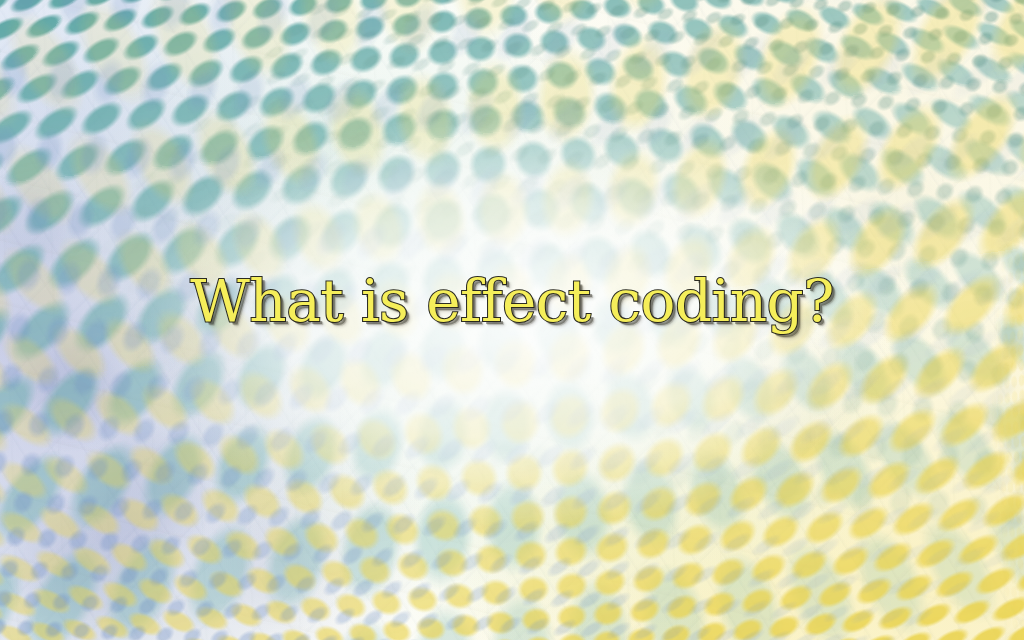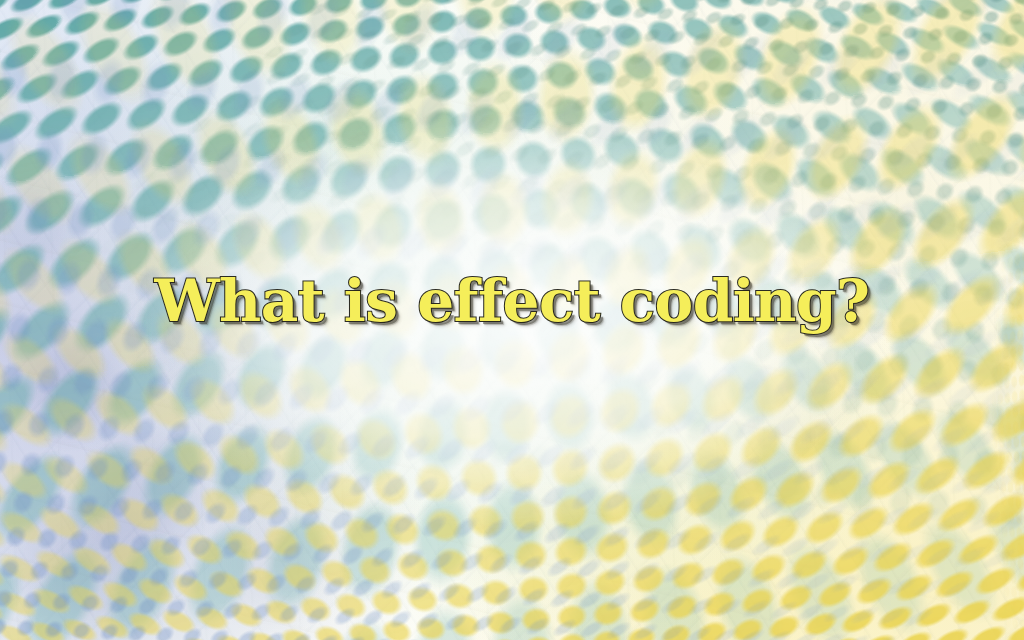--- a/index.html
+++ b/index.html
@@ -151,21 +151,21 @@
     left: 0;
     right: 0;
     top: 272px;
     display: flex;
     align-items: center;
     justify-content: center;
     z-index: 6;
   }
   #headline {
     font-family: "DejaVu Serif", "Liberation Serif", serif;
-    font-weight: 700;
+    font-weight: 400;
     font-size: 58px;
     line-height: 1;
     letter-spacing: -0.5px;
     color: #f5ee5a;
     white-space: nowrap;
     -webkit-text-stroke: 2.1px #2b2b22;
     paint-order: stroke fill;
     text-shadow:
       3px 3px 0 rgba(40,38,26,0.42),
       4px 4px 1px rgba(40,38,26,0.24),

